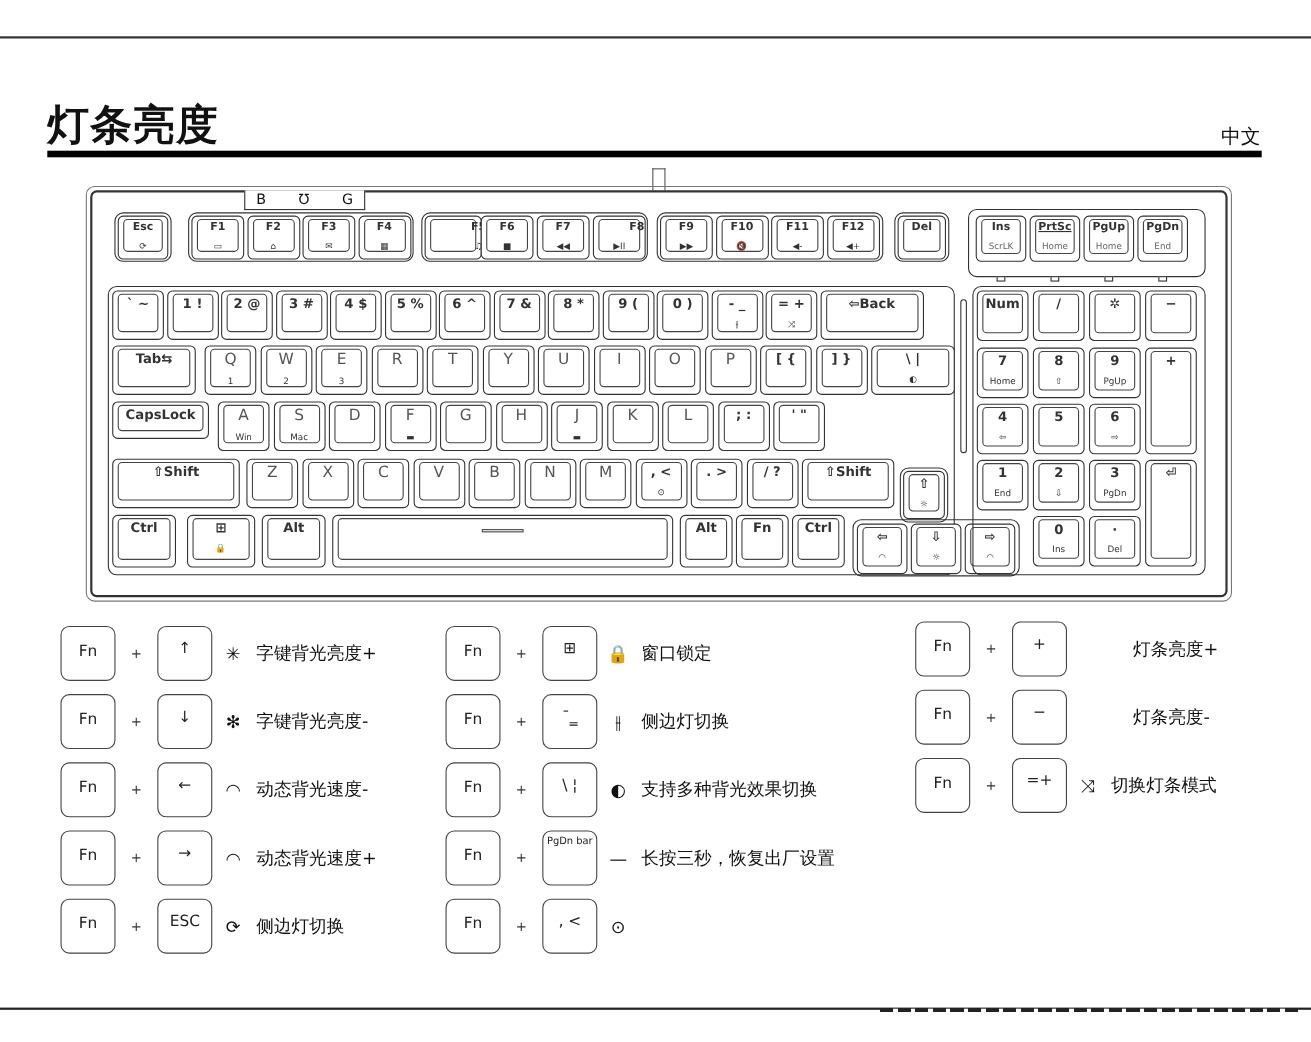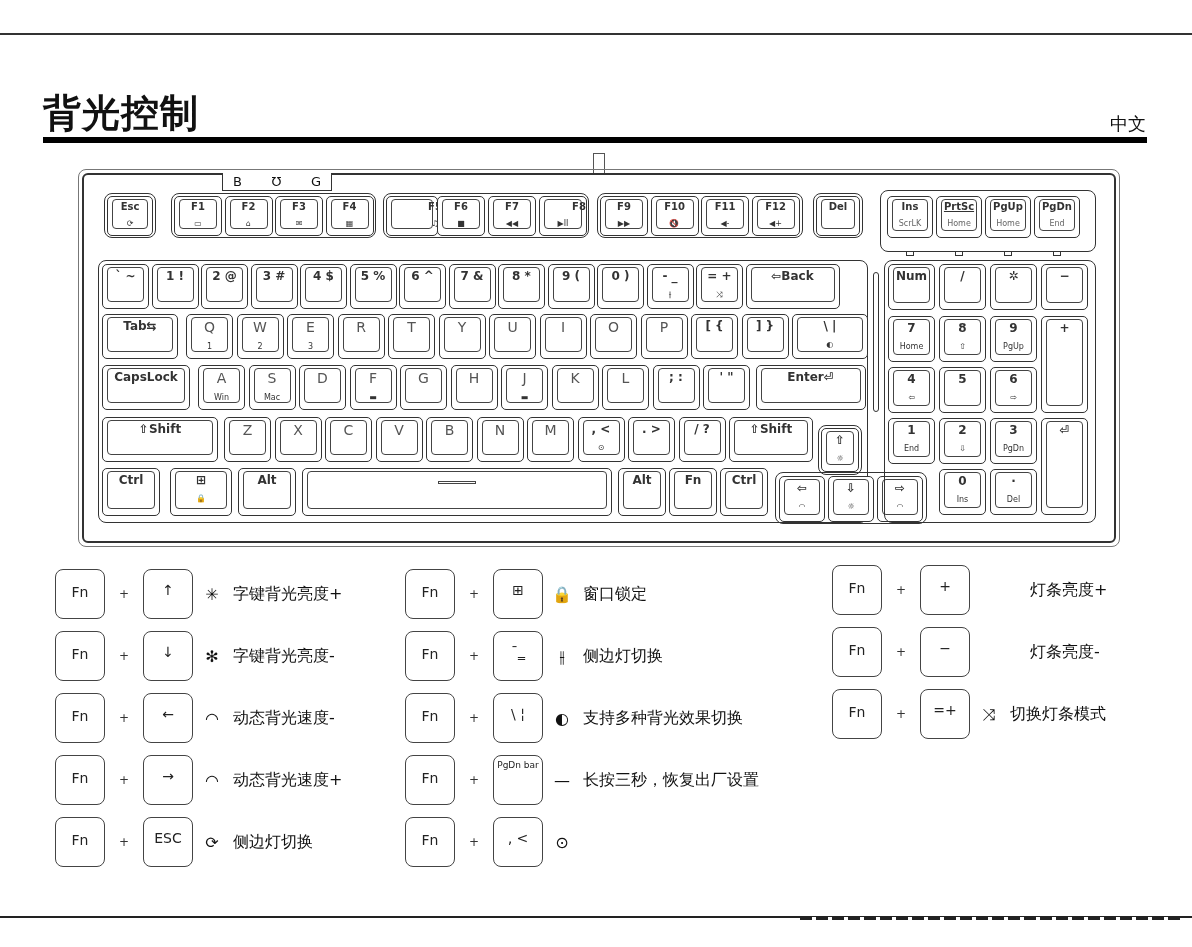--- a/index.html
+++ b/index.html
@@ -66,21 +66,21 @@
   .ic { width: 30px; text-align: center; font-size: 16px; margin-left: 4px; color: #111; }
   .desc { font-size: 16px; color: #111; margin-left: 6px; white-space: nowrap; }
   .desc small { font-size: 12px; }
   .dots-rule { position: absolute; left: 800px; top: 917px; width: 380px; height: 3px; background: repeating-linear-gradient(90deg,#222 0 12px,#fff 12px 16px); }
 </style>
 </head>
 <body>
 
 <div class="page-frame"></div>
 
-<div class="title">背光控制</div>
+<div class="title">灯条亮度</div>
 <div class="lang">中文</div>
 <div class="title-rule"></div>
 
 <div class="cable"></div>
 <div class="kb" id="kb">
     <div class="group" style="left: 20px; top: 18px; width: 52px; height: 45px;"></div>
     <div class="key" style="left: 23px; top: 21px; width: 46px; height: 40px;">
       <span style="position: relative;">Esc</span>
       <span class="sub" style="position: relative;">⟳</span>
     </div>
@@ -244,21 +244,21 @@
     <div class="key big" style="left: 607px; top: 139px; width: 47px; height: 45px;">
       <span style="position: relative;">[ {</span>
     </div>
     <div class="key big" style="left: 657.5px; top: 139px; width: 47px; height: 45px;">
       <span style="position: relative;">] }</span>
     </div>
     <div class="key big" style="left: 708px; top: 139px; width: 76px; height: 45px;">
       <span style="position: relative;">\ |</span>
       <span class="sub" style="position: relative;">◐</span>
     </div>
-    <div class="key big" style="left: 18px; top: 190px; width: 88px; height: 45px;">
+    <div class="key big" style="left: 18px; top: 190px; width: 88px; height: 34px;">
       <span style="position: relative;">CapsLock</span>
     </div>
     <div class="key letter" style="left: 114px; top: 190px; width: 47px; height: 45px;">
       <span style="position: relative;">A</span>
       <span class="sub" style="position: relative;">Win</span>
     </div>
     <div class="key letter" style="left: 164.5px; top: 190px; width: 47px; height: 45px;">
       <span style="position: relative;">S</span>
       <span class="sub" style="position: relative;">Mac</span>
     </div>
@@ -283,23 +283,20 @@
       <span style="position: relative;">K</span>
     </div>
     <div class="key letter" style="left: 518px; top: 190px; width: 47px; height: 45px;">
       <span style="position: relative;">L</span>
     </div>
     <div class="key big" style="left: 568.5px; top: 190px; width: 47px; height: 45px;">
       <span style="position: relative;">; :</span>
     </div>
     <div class="key big" style="left: 619px; top: 190px; width: 47px; height: 45px;">
       <span style="position: relative;">' "</span>
-    </div>
-    <div class="key big" style="left: 671.5px; top: 190px; width: 110px; height: 45px;">
-      <span style="position: relative;">Enter⏎</span>
     </div>
     <div class="key big" style="left: 18px; top: 242px; width: 116px; height: 45px;">
       <span style="position: relative;">⇧Shift</span>
     </div>
     <div class="key letter" style="left: 140px; top: 242px; width: 47px; height: 45px;">
       <span style="position: relative;">Z</span>
     </div>
     <div class="key letter" style="left: 190.5px; top: 242px; width: 47px; height: 45px;">
       <span style="position: relative;">X</span>
     </div>

